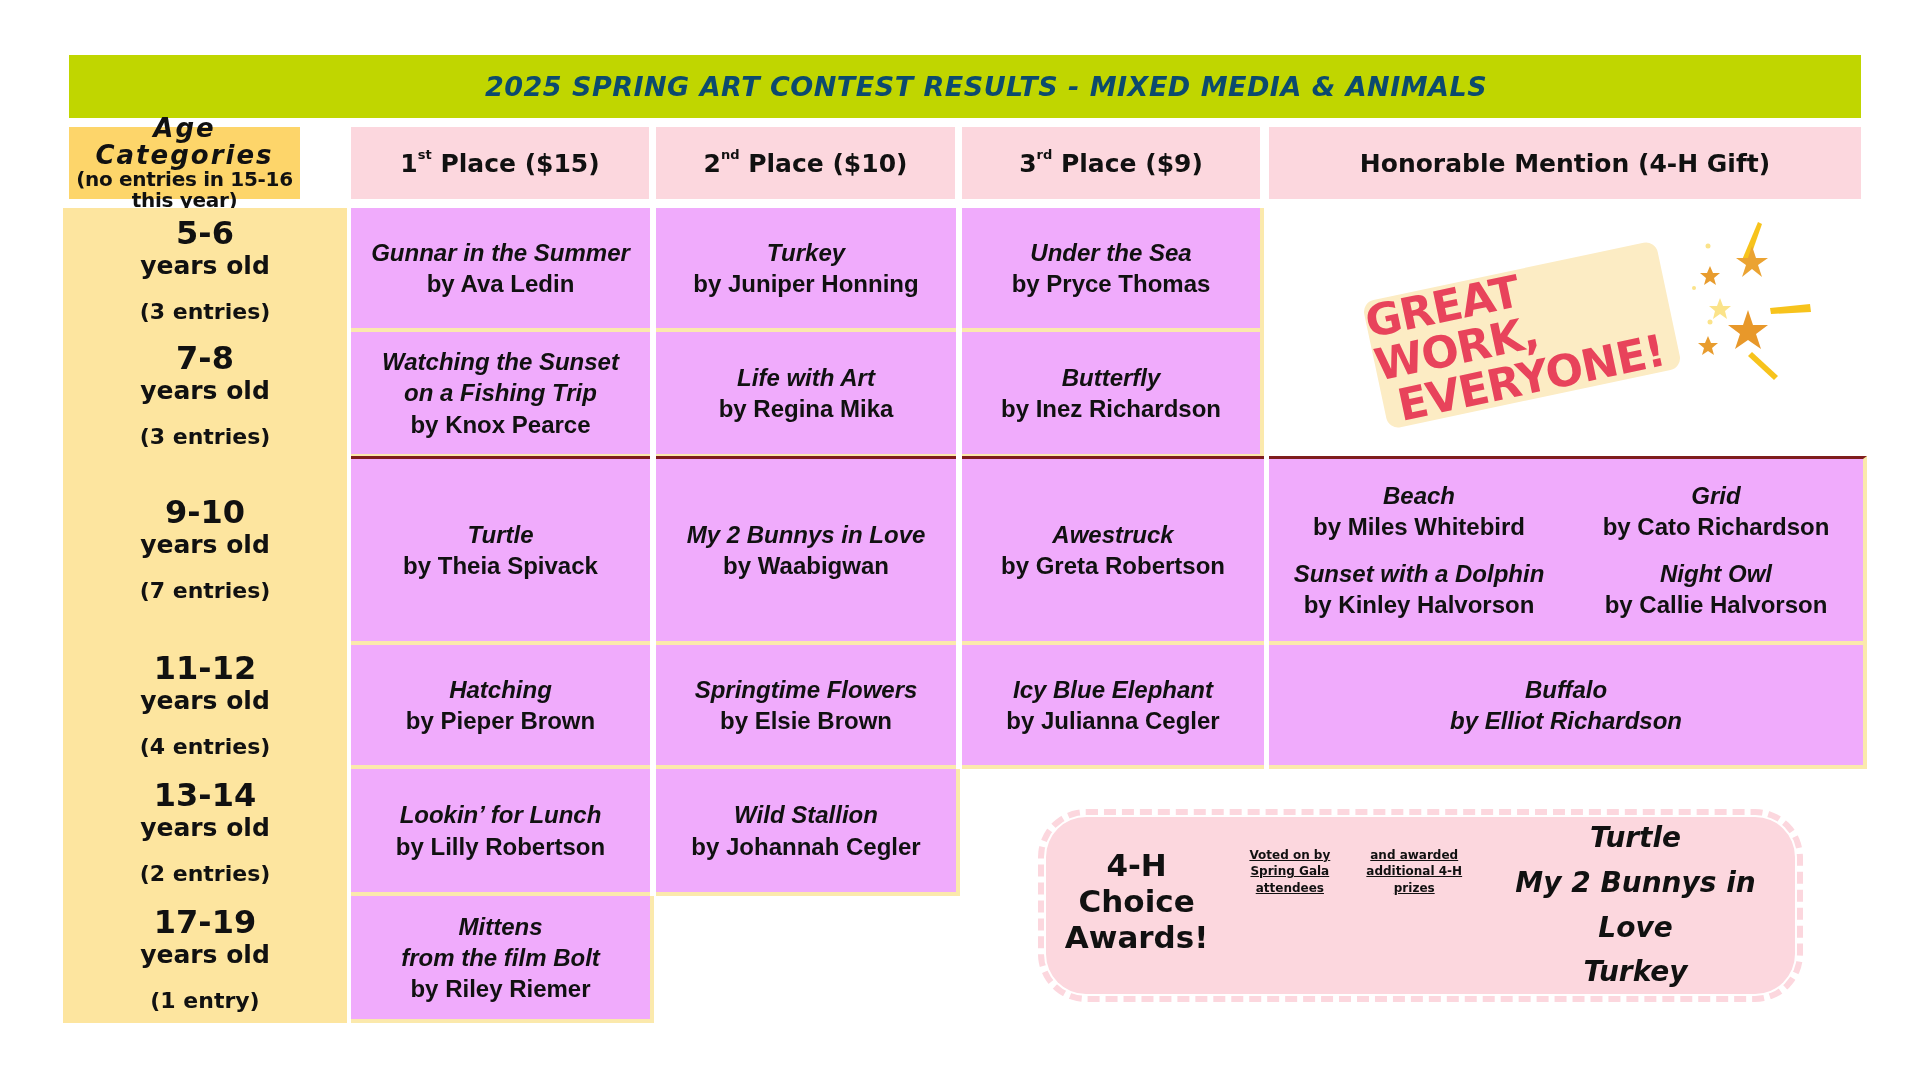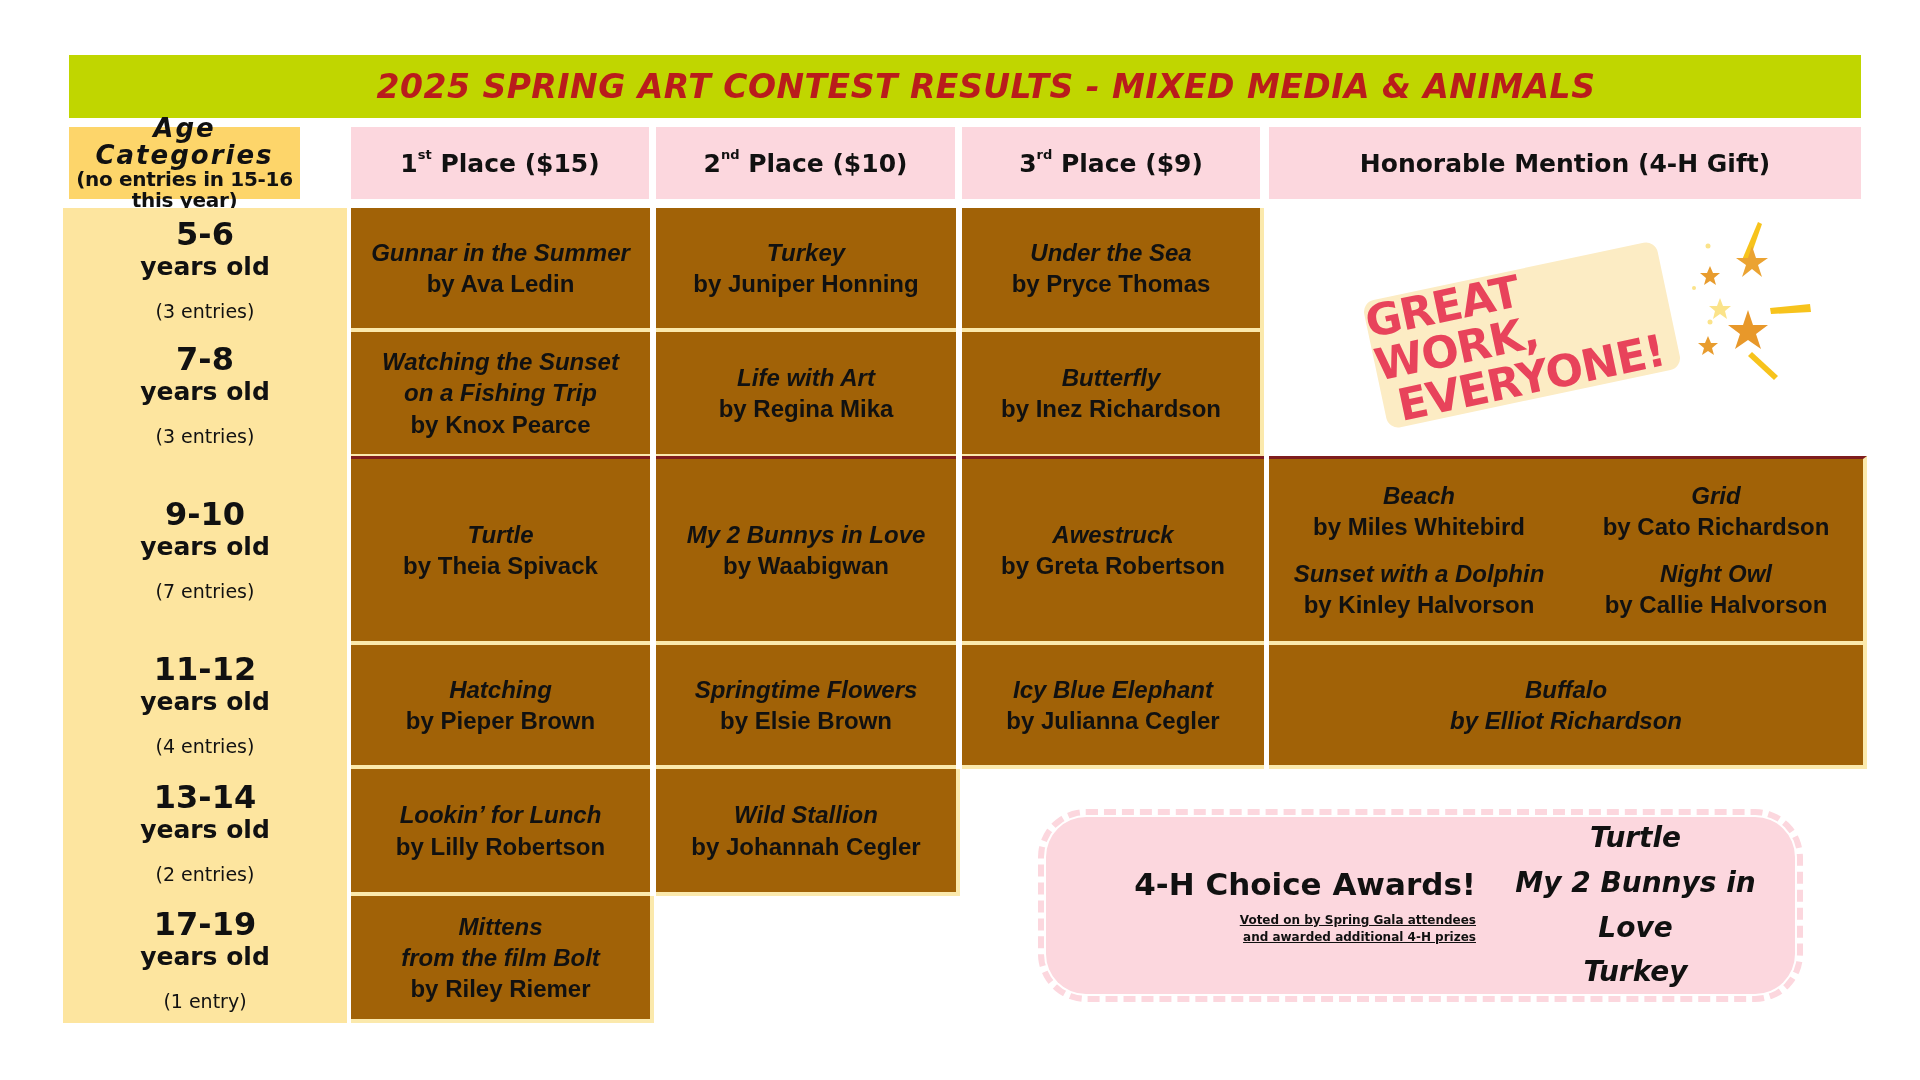--- a/index.html
+++ b/index.html
@@ -5,21 +5,21 @@
   * { box-sizing: border-box; margin: 0; padding: 0; }
   html, body { width: 1920px; height: 1080px; background: #ffffff; overflow: hidden; }
   body { position: relative; font-family: "Liberation Sans", "DejaVu Sans", sans-serif; color: #111; }
 
   .banner {
     position: absolute; left: 69px; top: 55px; width: 1792px; height: 63px;
     background: #c0d600; display: flex; align-items: center; justify-content: center;
   }
   .banner h1 {
     font-family: "DejaVu Sans", sans-serif; font-weight: bold; font-style: italic;
-    font-size: 33px; letter-spacing: 0.5px; color: #b91c1c; margin-left: 42px;
+    font-size: 27px; letter-spacing: 0.5px; color: #0c4a6e; margin-left: 42px;
   }
 
   .hdr {
     position: absolute; top: 127px; height: 72px;
     display: flex; align-items: center; justify-content: center; text-align: center;
     background: #fcd7de;
   }
   .hdr .lbl { font-family: "DejaVu Sans", sans-serif; font-weight: bold; font-size: 25px; }
   .hdr .lbl sup { font-size: 13px; vertical-align: top; position: relative; top: -2px; }
   .hdr-age { background: #fdd56a; flex-direction: column; line-height: 1.05; }
@@ -28,25 +28,25 @@
 
   .agecol {
     position: absolute; left: 63px; top: 208px; width: 284px; height: 815px; background: #fde59f;
   }
   .age {
     position: absolute; left: 0; width: 284px; display: flex; flex-direction: column;
     align-items: center; justify-content: center; text-align: center; line-height: 1.12;
   }
   .age .rng { font-family: "DejaVu Sans", sans-serif; font-weight: bold; font-size: 32px; }
   .age .yo { font-family: "DejaVu Sans", sans-serif; font-weight: bold; font-size: 25px; }
-  .age .cnt { font-family: "DejaVu Sans", sans-serif; font-weight: normal; font-size: 19px; margin-top: 20px; }
+  .age .cnt { font-family: "DejaVu Sans", sans-serif; font-weight: bold; font-size: 22px; margin-top: 20px; }
 
   .cell {
     position: absolute; display: flex; flex-direction: column; justify-content: center;
-    text-align: center; line-height: 1.3; background: #a16207;
+    text-align: center; line-height: 1.3; background: #f0abfc;
   }
   .bb { border-bottom: 4px solid #fbe9ac; }
   .br { border-right: 4px solid #fbe9ac; }
   .bt { border-top: 3px solid #7f1d1d; }
   .title { font-family: "Liberation Sans", sans-serif; font-weight: bold; font-style: italic; font-size: 24px; }
   .by { font-family: "Liberation Sans", sans-serif; font-weight: bold; font-size: 24px; }
   .by.it { font-style: italic; }
 
   .sticker {
     position: absolute; left: 1372px; top: 270px; width: 300px; height: 130px;
@@ -56,21 +56,21 @@
   }
   .sticker span { font-family: "DejaVu Sans", sans-serif; font-weight: bold; font-size: 44px; color: #e8435b; letter-spacing: -1px; }
   .sparkles { position: absolute; left: 1690px; top: 218px; width: 130px; height: 170px; }
 
   .choice {
     position: absolute; left: 1046px; top: 817px; width: 749px; height: 177px;
     background: #fcd7de; border-radius: 40px;
     outline: 6px dashed #fcd7de; outline-offset: 2px;
     display: flex; align-items: center;
   }
-  .choice .left { width: 430px; display: flex; flex-direction: column; align-items: flex-end; text-align: center; }
+  .choice .left { width: 430px; display: flex; flex-direction: row; align-items: flex-start; text-align: center; }
   .choice .ttl { font-family: "DejaVu Sans", sans-serif; font-weight: bold; font-size: 31px; margin-bottom: 10px; }
   .choice .sub { font-family: "DejaVu Sans", sans-serif; font-weight: bold; font-size: 12px; line-height: 1.4; text-decoration: underline; }
   .choice .right { flex: 1; display: flex; flex-direction: column; align-items: center; text-align: center; }
   .choice .right div { font-family: "DejaVu Sans", sans-serif; font-weight: bold; font-style: italic; font-size: 28px; line-height: 1.6; }
 </style>
 </head>
 <body>
 
 <div class="banner">
   <h1>2025 SPRING ART CONTEST RESULTS - MIXED MEDIA &amp; ANIMALS</h1>

